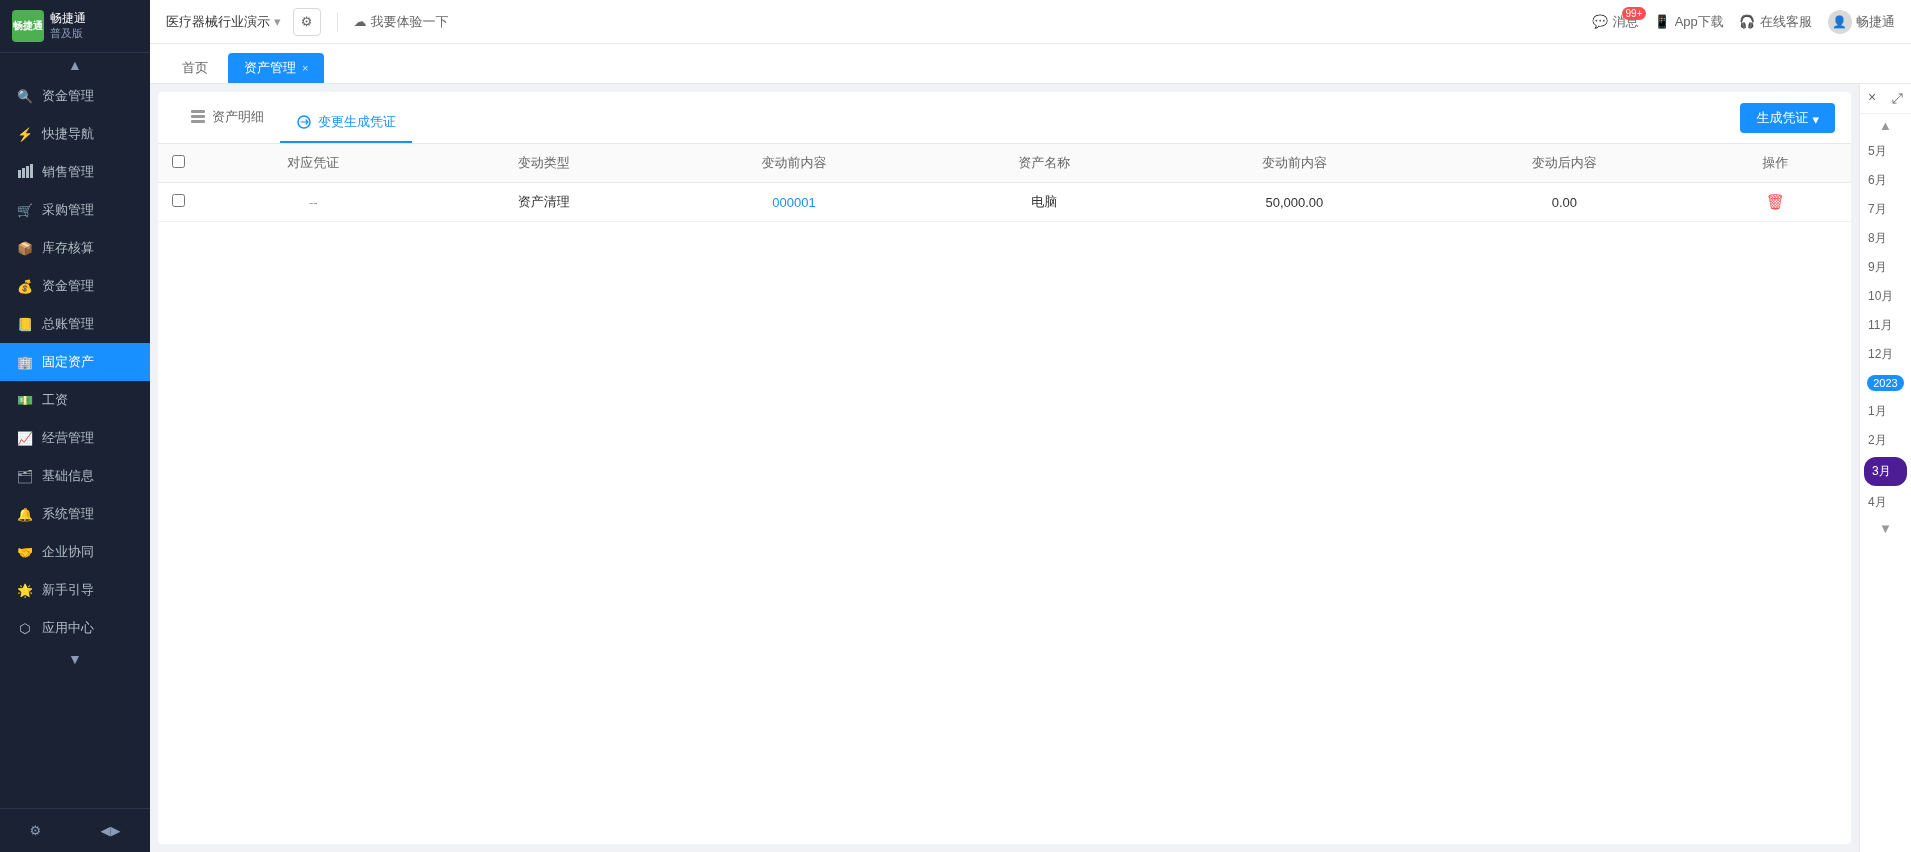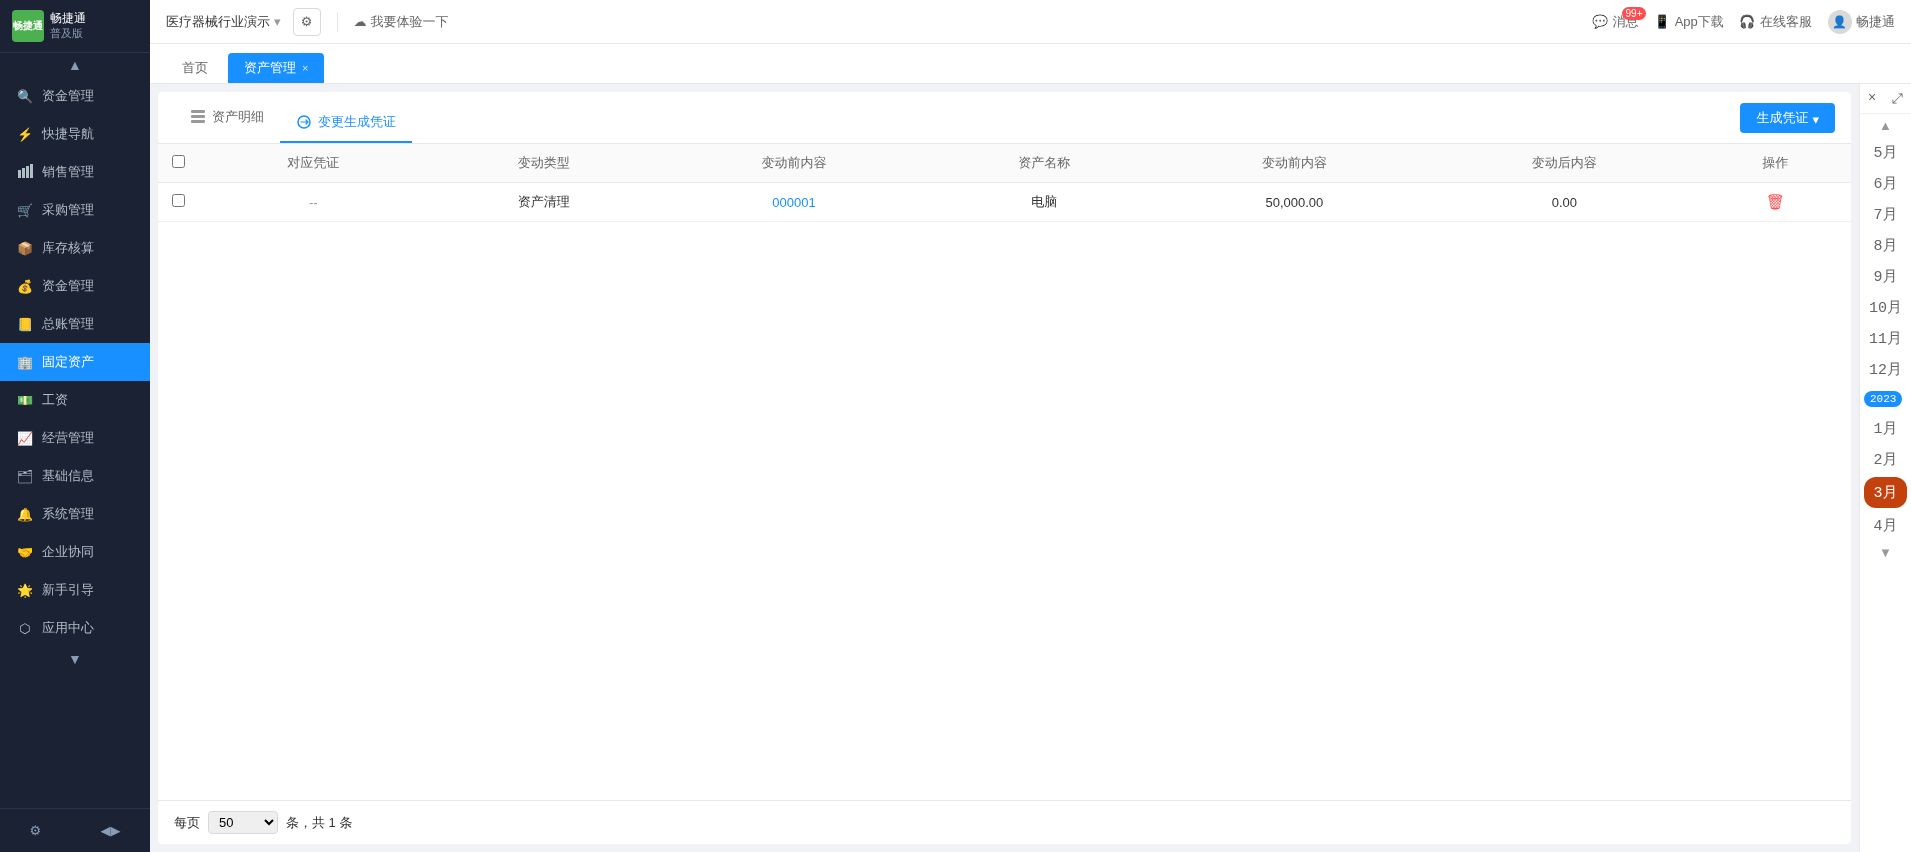--- a/index.html
+++ b/index.html
@@ -80,22 +80,22 @@
     
     .pagination { padding: 10px 16px; display: flex; align-items: center; gap: 8px; border-top: 1px solid #e8e8e8; font-size: 13px; color: #333; flex-shrink: 0; }
     .pagination select { border: 1px solid #d9d9d9; border-radius: 4px; padding: 2px 20px 2px 6px; font-size: 13px; cursor: pointer; appearance: auto; }
     .right-panel-close { cursor: pointer; color: #666; font-size: 14px; line-height: 1; }
     .right-panel-expand { cursor: pointer; color: #666; font-size: 14px; }
 
     .timeline-panel { width: 60px; background: #fff; border-left: 1px solid #e8e8e8; display: flex; flex-direction: column; overflow-y: auto; flex-shrink: 0; }
     .timeline-panel::-webkit-scrollbar { width: 3px; }
     .timeline-panel::-webkit-scrollbar-thumb { background: #d9d9d9; }
 
-    .timeline-item { padding: 6px 8px; font-size: 15px; color: #666; cursor: pointer; text-align: center; white-space: nowrap; font-family: Liberation Mono, monospace; }
-    .timeline-item.active { background: #c2410c; color: #fff; border-radius: 12px; margin: 2px 4px; }
+    .timeline-item { padding: 6px 8px; font-size: 12px; color: #666; cursor: pointer; text-align: left; white-space: nowrap; }
+    .timeline-item.active { background: #4c1d95; color: #fff; border-radius: 12px; margin: 2px 4px; }
     .timeline-year-badge { background: #1890ff; color: #fff; border-radius: 10px; padding: 2px 6px; font-size: 11px; display: inline-block; }
 
     .timeline-up-btn, .timeline-down-btn { display: flex; justify-content: center; padding: 4px; cursor: pointer; color: #999; }
 
     .panel-controls { display: flex; justify-content: space-between; padding: 6px 8px; border-bottom: 1px solid #f0f0f0; }
   </style>
 </head>
 <body>
 
 <div class="sidebar">
@@ -297,49 +297,39 @@
               <td>50,000.00</td>
               <td>0.00</td>
               <td>
                 <span class="td-delete">🗑</span>
               </td>
             </tr>
           </tbody>
         </table>
       </div>
 
-      <div class="pagination">
-        <span>每页</span>
-        <select>
-          <option value="10">10</option>
-          <option value="20">20</option>
-          <option value="50" selected="">50</option>
-          <option value="100">100</option>
-        </select>
-        <span>条，共 1 条</span>
-      </div>
     </div>
 
     <div class="timeline-panel" style="width:52px;">
       <div class="panel-controls">
         <span class="right-panel-close">×</span>
         <span class="right-panel-expand">⤢</span>
       </div>
       <div class="timeline-up-btn">▲</div>
 
       <div class="timeline-item">5月</div>
       <div class="timeline-item">6月</div>
       <div class="timeline-item">7月</div>
       <div class="timeline-item">8月</div>
       <div class="timeline-item">9月</div>
       <div class="timeline-item">10月</div>
       <div class="timeline-item">11月</div>
       <div class="timeline-item">12月</div>
 
-      <div style="text-align:left;padding:6px 4px;font-family:Liberation Mono, monospace;">
+      <div style="text-align:center;padding:6px 4px;">
         <span class="timeline-year-badge">2023</span>
       </div>
 
       <div class="timeline-item">1月</div>
       <div class="timeline-item">2月</div>
       <div class="timeline-item active">3月</div>
       <div class="timeline-item">4月</div>
 
       <div class="timeline-down-btn">▼</div>
     </div>

